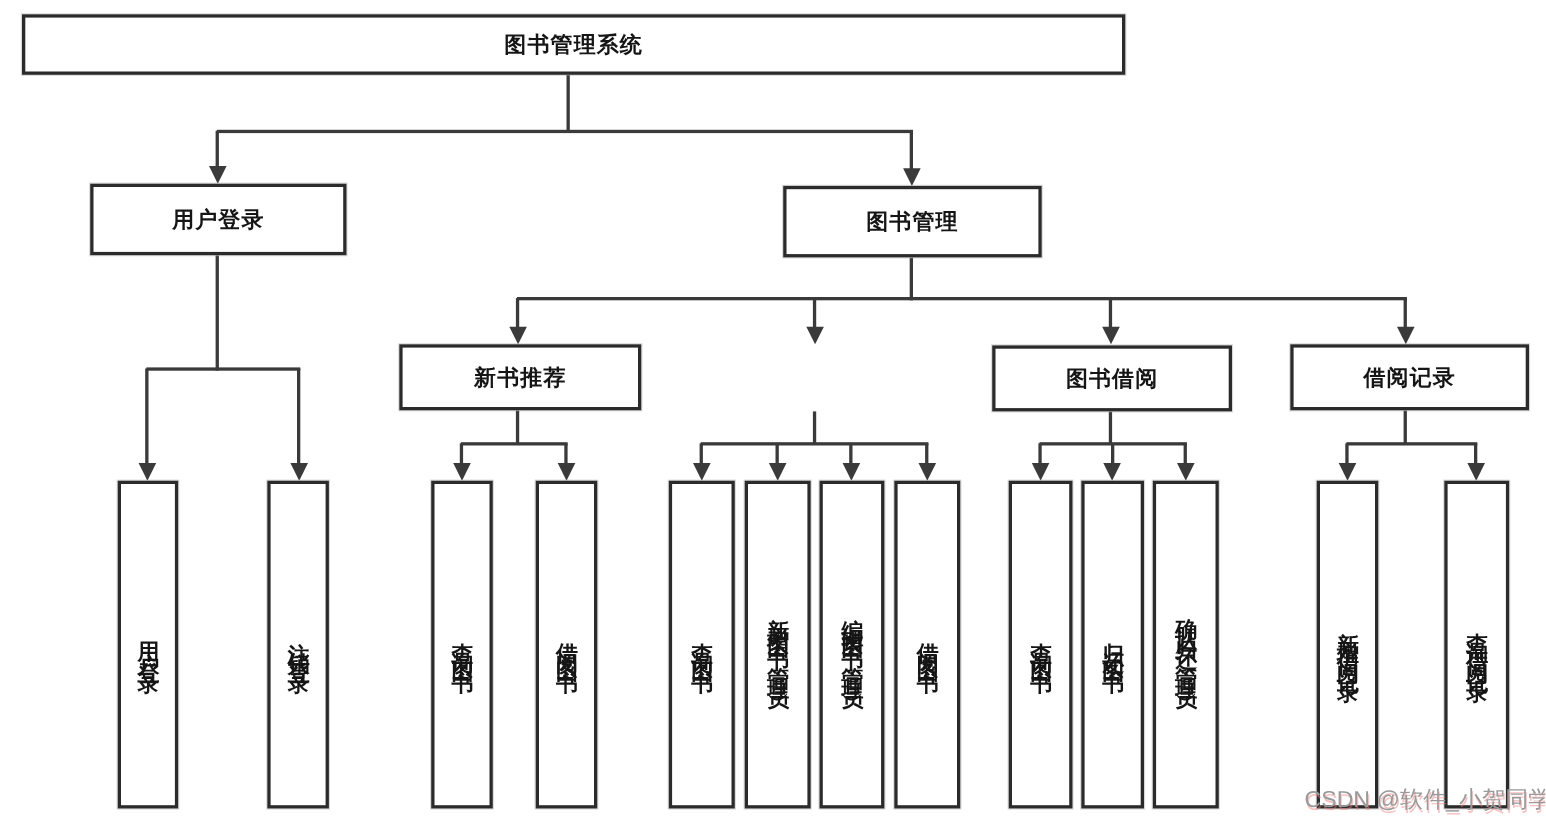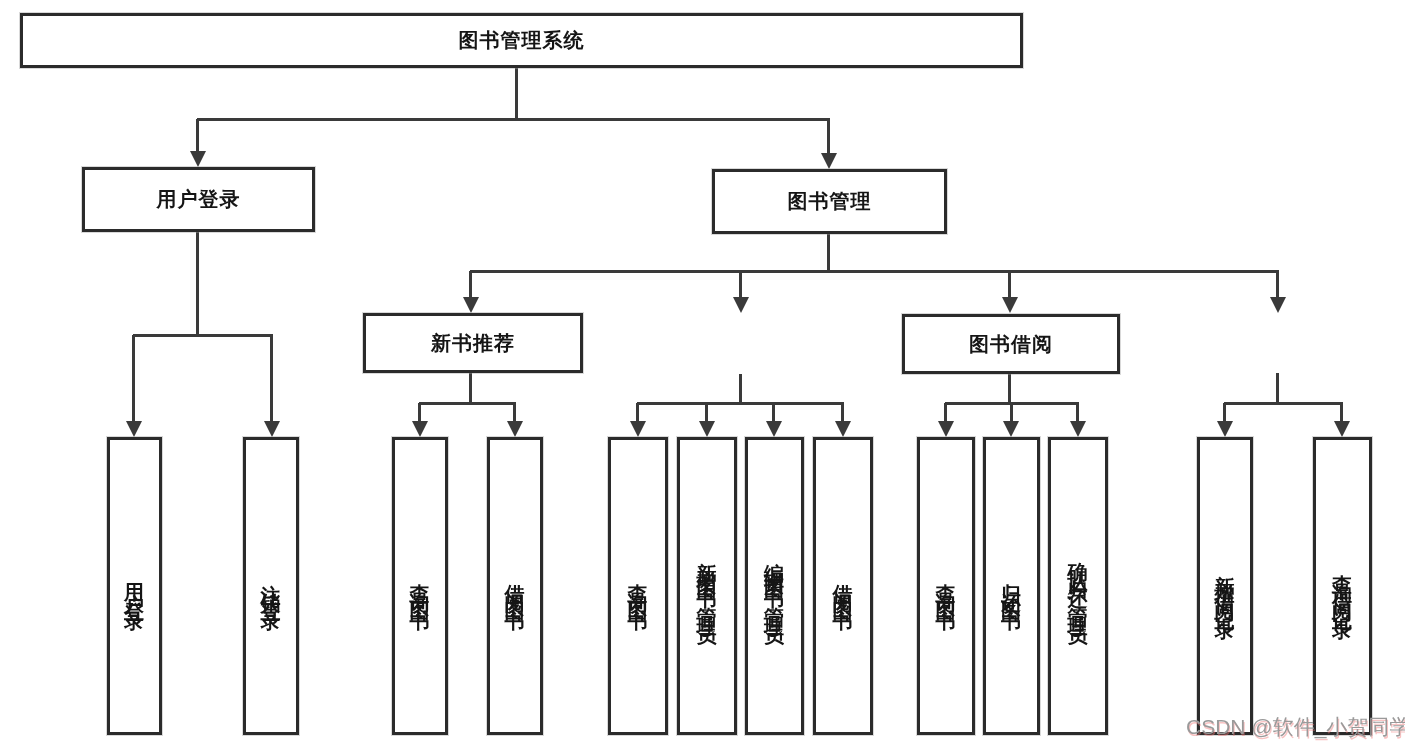--- a/index.html
+++ b/index.html
@@ -117,20 +117,23 @@
   <div class="hbox" style="left:363px;top:313px;width:220px;height:60px">
     <span>新书推荐</span>
   </div>
 
   <div class="hbox" style="left:712px;top:169px;width:235px;height:65px">
     <span>图书管理</span>
   </div>
   <div class="hbox" style="left:902px;top:314px;width:218px;height:60px">
     <span>图书借阅</span>
   </div>
+  <div class="hbox" style="left:1173px;top:313px;width:217px;height:60px">
+    <span>借阅记录</span>
+  </div>
 
   <div class="vbox" style="left:107px;top:437px;width:55px;height:298px">
     <span class="vtext">用户登录</span>
   </div>
   <div class="vbox" style="left:243px;top:437px;width:56px;height:298px">
     <span class="vtext">注销登录</span>
   </div>
 
   <div class="vbox" style="left:392px;top:437px;width:56px;height:298px">
     <span class="vtext">查询图书</span>

